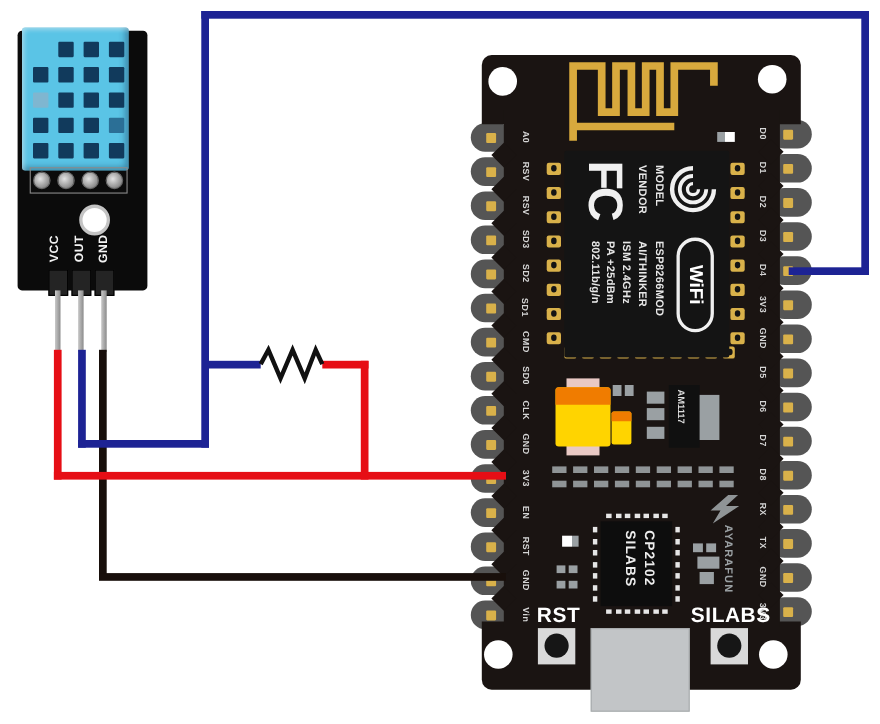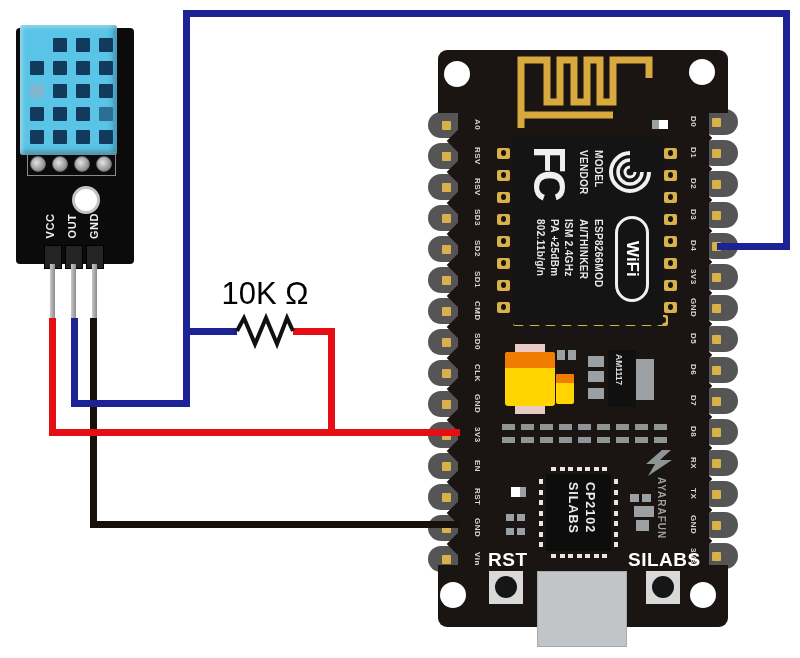--- a/index.html
+++ b/index.html
@@ -88,21 +88,20 @@
   <div class="wire w-blue abs" style="left:190px;top:328px;width:47px;height:7px;"></div>
 
   <div class="wire w-red abs" style="left:49px;top:318px;width:7px;height:118px;"></div>
   <div class="wire w-red abs" style="left:49px;top:429px;width:411px;height:7px;"></div>
   <div class="wire w-red abs" style="left:293px;top:328px;width:42px;height:7px;"></div>
   <div class="wire w-red abs" style="left:328px;top:328px;width:7px;height:108px;"></div>
 
   <svg class="abs" style="left:233px;top:312px;z-index:8;" width="64" height="40">
     <polyline points="4,19 11,6 22,32 33,6 44,32 54,6 60,19" fill="none" stroke="#111" stroke-width="4"></polyline>
   </svg>
-  <div id="res-label" class="abs">10K Ω</div>
 
   <div id="dht-pcb" class="abs">
     <div id="dht-sensor" class="abs">
         <div class="dht-cell" style="left: 33px; top: 13px;"></div>
         <div class="dht-cell" style="left: 56px; top: 13px;"></div>
         <div class="dht-cell" style="left: 79px; top: 13px;"></div>
         <div class="dht-cell" style="left: 10px; top: 36px;"></div>
         <div class="dht-cell" style="left: 33px; top: 36px;"></div>
         <div class="dht-cell" style="left: 56px; top: 36px;"></div>
         <div class="dht-cell" style="left: 79px; top: 36px;"></div>

